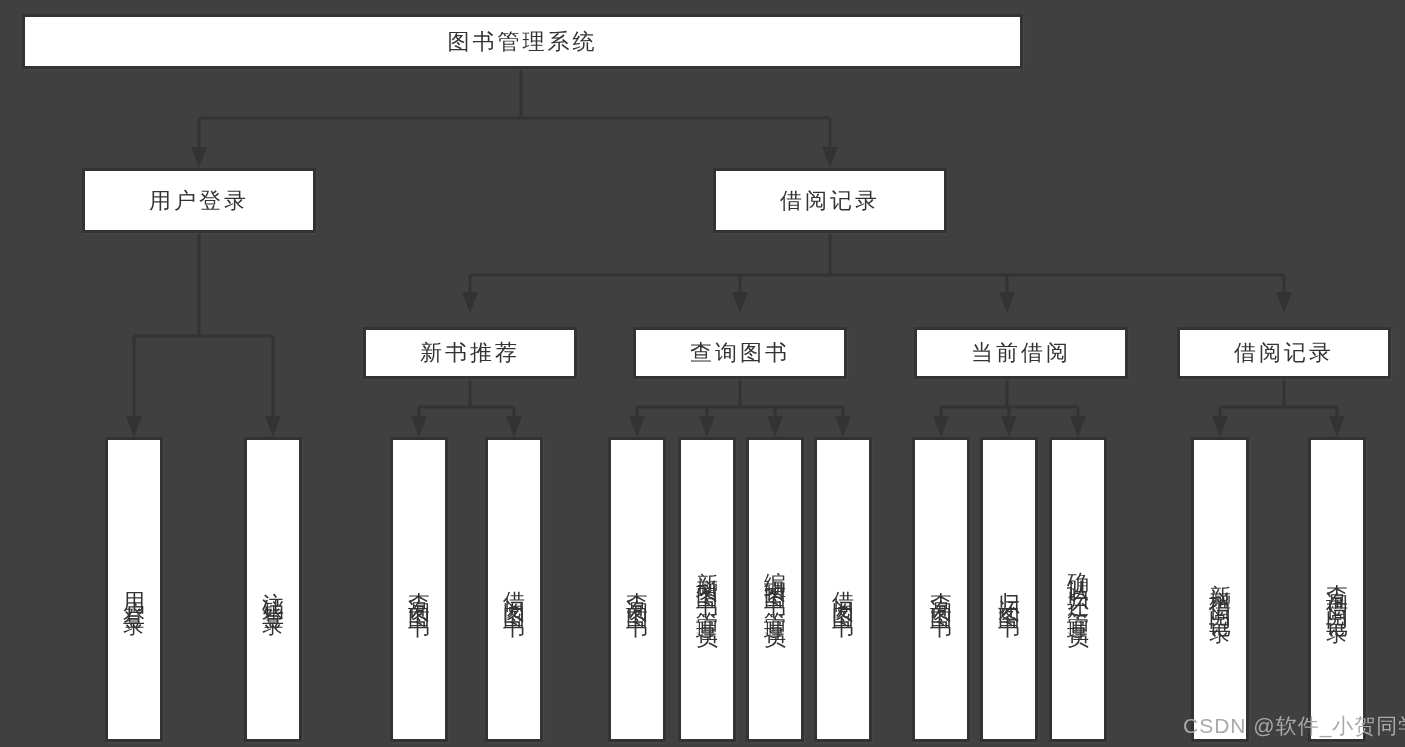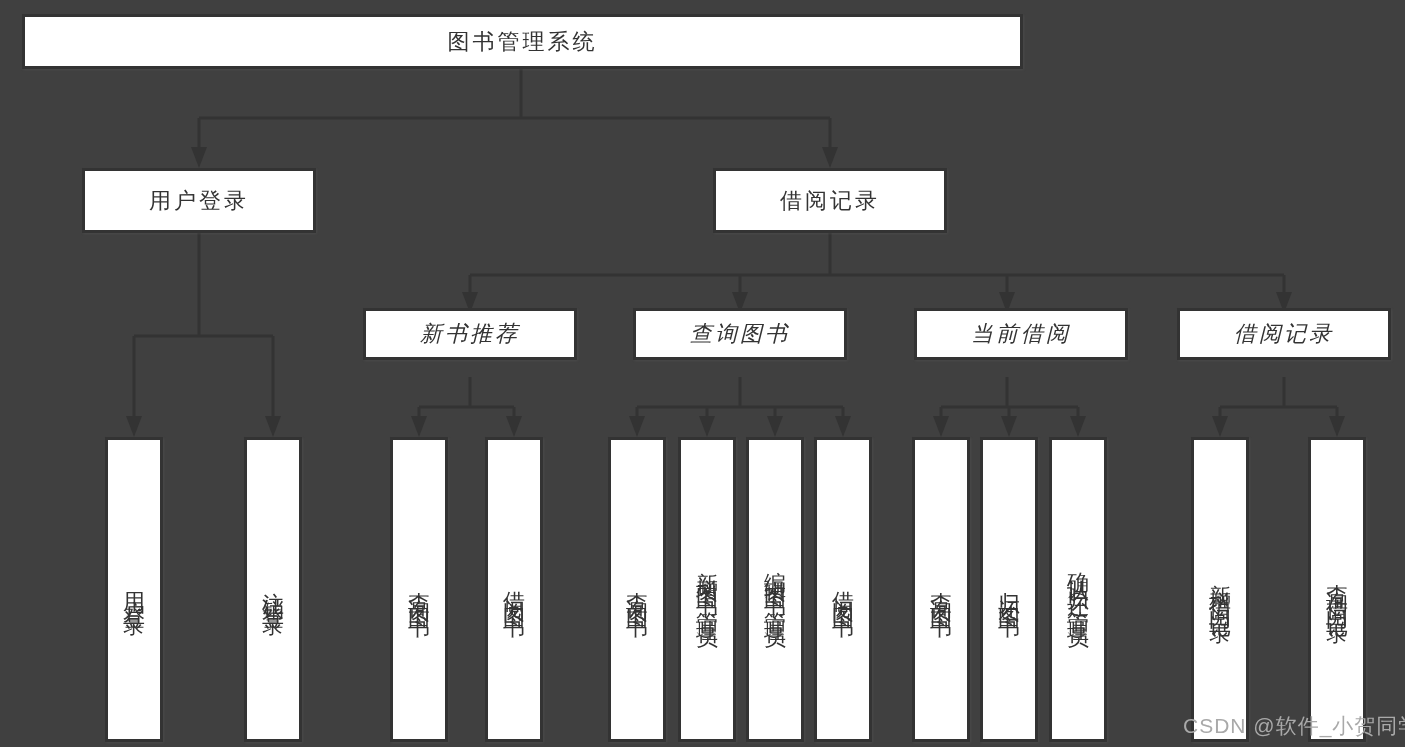--- a/index.html
+++ b/index.html
@@ -49,21 +49,21 @@
   }
   .vnode .vtext {
     writing-mode: vertical-rl;
     text-orientation: mixed;
     letter-spacing: 8px;
     white-space: nowrap;
   }
   .root  { left: 22px;   top: 14px;  width: 1001px; height: 55px; }
   .lvl2a { left: 82px;   top: 168px; width: 234px;  height: 65px; }
   .lvl2b { left: 713px;  top: 168px; width: 234px;  height: 65px; }
-  .lvl3  { top: 308px; width: 214px; height: 52px; font-style: italic; }
+  .lvl3  { top: 327px; width: 214px; height: 52px; }
   .l3a { left: 363px; }
   .l3b { left: 633px; }
   .l3c { left: 900px; margin-left: 14px; }
   .l3d { left: 1177px; }
   .leaf { top: 437px; width: 58px; height: 305px; }
   .lf0  { left: 105px; }
   .lf1  { left: 244px; }
   .lf2  { left: 390px; }
   .lf3  { left: 485px; }
   .lf4  { left: 608px; }

